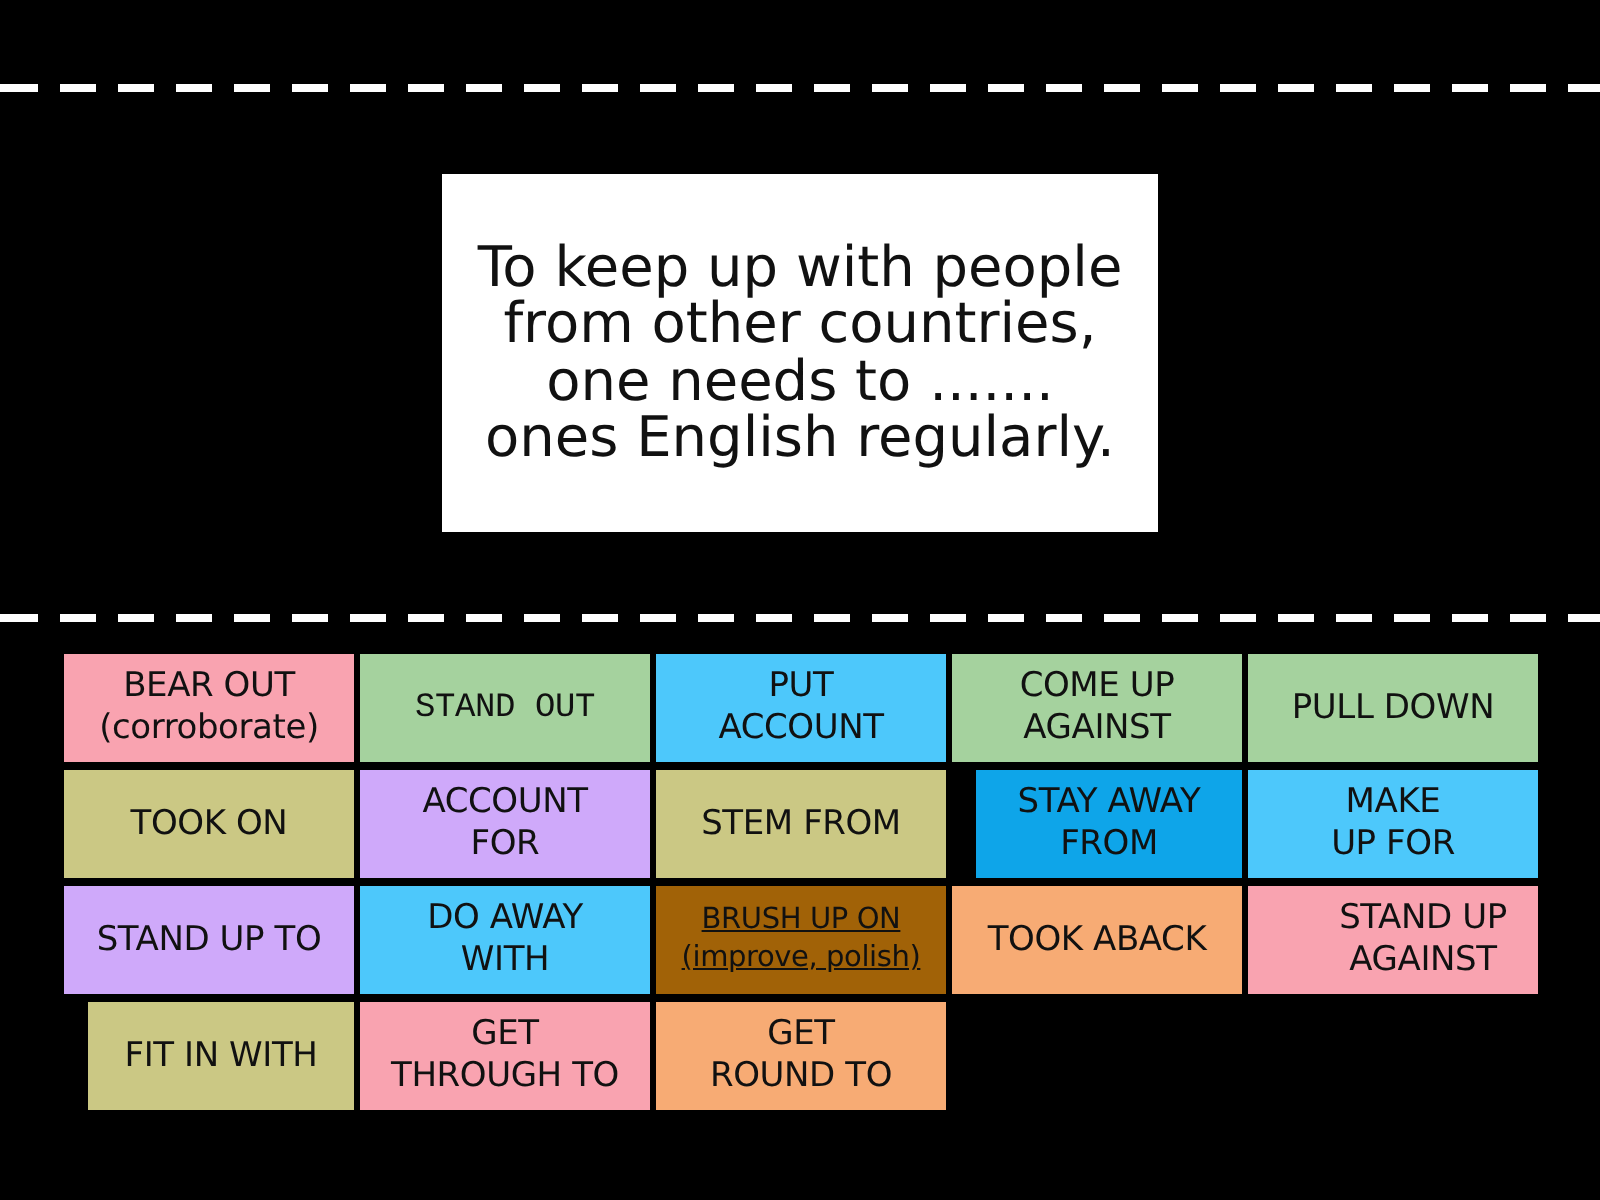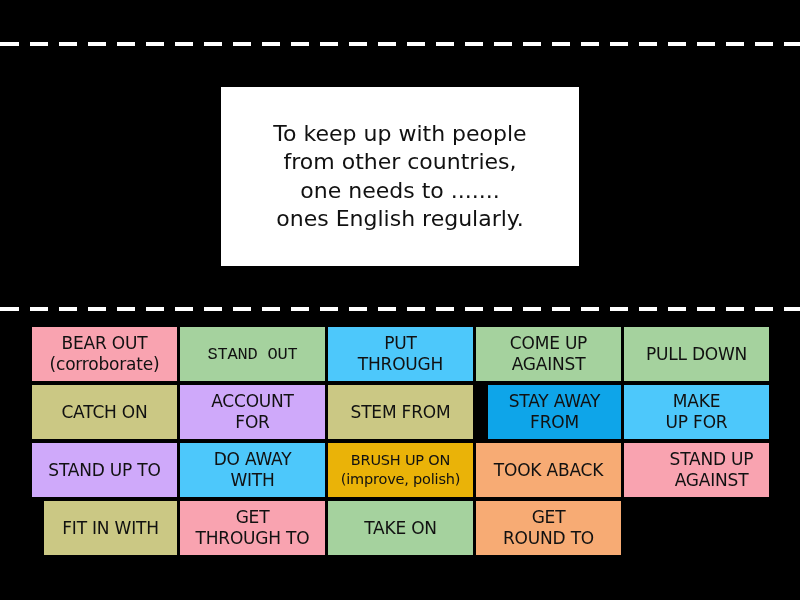--- a/index.html
+++ b/index.html
@@ -10,21 +10,21 @@
   .dash {
     position: absolute; left: 0; width: 800px; height: 4px;
     background-image: repeating-linear-gradient(to right, #fff 0 18px, transparent 18px 29px);
     background-position: 1px 0;
   }
   #dash-top { top: 42px; }
   #dash-bottom { top: 307px; }
   .question {
     position: absolute; left: 221px; top: 87px; width: 358px; height: 179px;
     background: #fff; display: flex; align-items: center; justify-content: center;
-    text-align: center; color: #111; font-size: 22px; line-height: 28.5px;
+    text-align: center; color: #111; font-size: 28px; line-height: 28.5px;
     white-space: pre-line;
   }
   .grid {
     position: absolute; left: 32px; top: 327px; width: 736px;
     display: grid; grid-template-columns: repeat(5, 145px); grid-auto-rows: 54px;
     column-gap: 3px; row-gap: 4px;
   }
   .tile {
     display: flex; align-items: center; justify-content: center; text-align: center;
     color: #111; font-size: 17px; line-height: 21px; white-space: pre-line; cursor: pointer;
@@ -44,39 +44,38 @@
 ones English regularly.</span>
 </div>
 
 <div class="dash" id="dash-bottom"></div>
 
 <div class="grid">
   <div class="tile" style="background: rgb(249, 163, 176);">BEAR OUT
 (corroborate)</div>
   <div class="tile" style="background: rgb(165, 210, 158); font-family: Liberation Mono, monospace;">STAND OUT</div>
   <div class="tile" style="background: rgb(77, 200, 251);">PUT
-THROUGH</div>
+ACCOUNT</div>
   <div class="tile" style="background: rgb(165, 210, 158);">COME UP
 AGAINST</div>
   <div class="tile" style="background: rgb(165, 210, 158);">PULL DOWN</div>
-  <div class="tile" style="background: rgb(203, 200, 132);">CATCH ON</div>
+  <div class="tile" style="background: rgb(203, 200, 132);">TOOK ON</div>
   <div class="tile" style="background: rgb(207, 169, 250);">ACCOUNT
 FOR</div>
   <div class="tile" style="background: rgb(203, 200, 132);">STEM FROM</div>
   <div class="tile" style="background: #0ea5e9; margin-left: 12px;">STAY AWAY
 FROM</div>
   <div class="tile" style="background: rgb(77, 200, 251);">MAKE
 UP FOR</div>
   <div class="tile" style="background: rgb(207, 169, 250);">STAND UP TO</div>
   <div class="tile" style="background: rgb(77, 200, 251);">DO AWAY
 WITH</div>
-  <div class="tile small" style="background: #eab308;">BRUSH UP ON
+  <div class="tile small" style="background: #a16207; text-decoration: underline;">BRUSH UP ON
 (improve, polish)</div>
   <div class="tile" style="background: rgb(247, 171, 116);">TOOK ABACK</div>
   <div class="tile" style="background: rgb(249, 163, 176); padding-left: 32px;">STAND UP
 AGAINST</div>
   <div class="tile" style="background: rgb(203, 200, 132); margin-left: 12px;">FIT IN WITH</div>
   <div class="tile" style="background: rgb(249, 163, 176);">GET
 THROUGH TO</div>
-  <div class="tile" style="background: rgb(165, 210, 158);">TAKE ON</div>
   <div class="tile" style="background: rgb(247, 171, 116);">GET
 ROUND TO</div>
 </div>
 
 </body></html>

